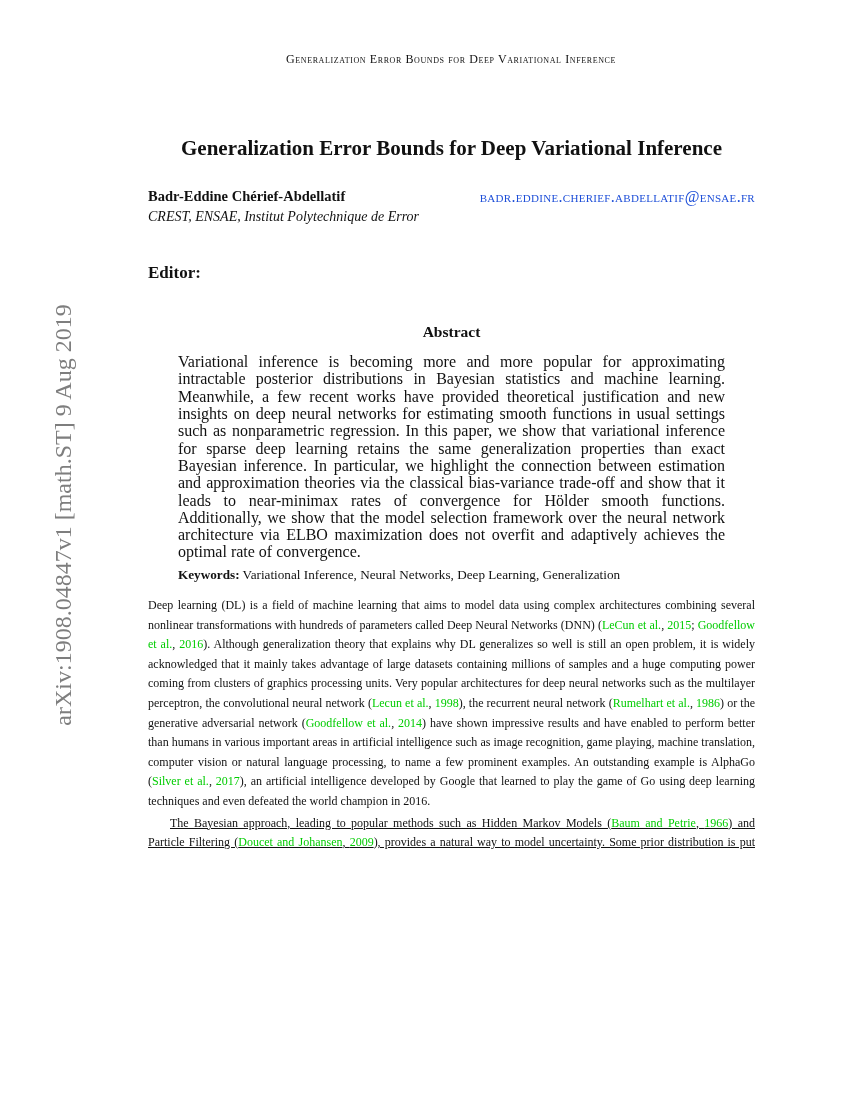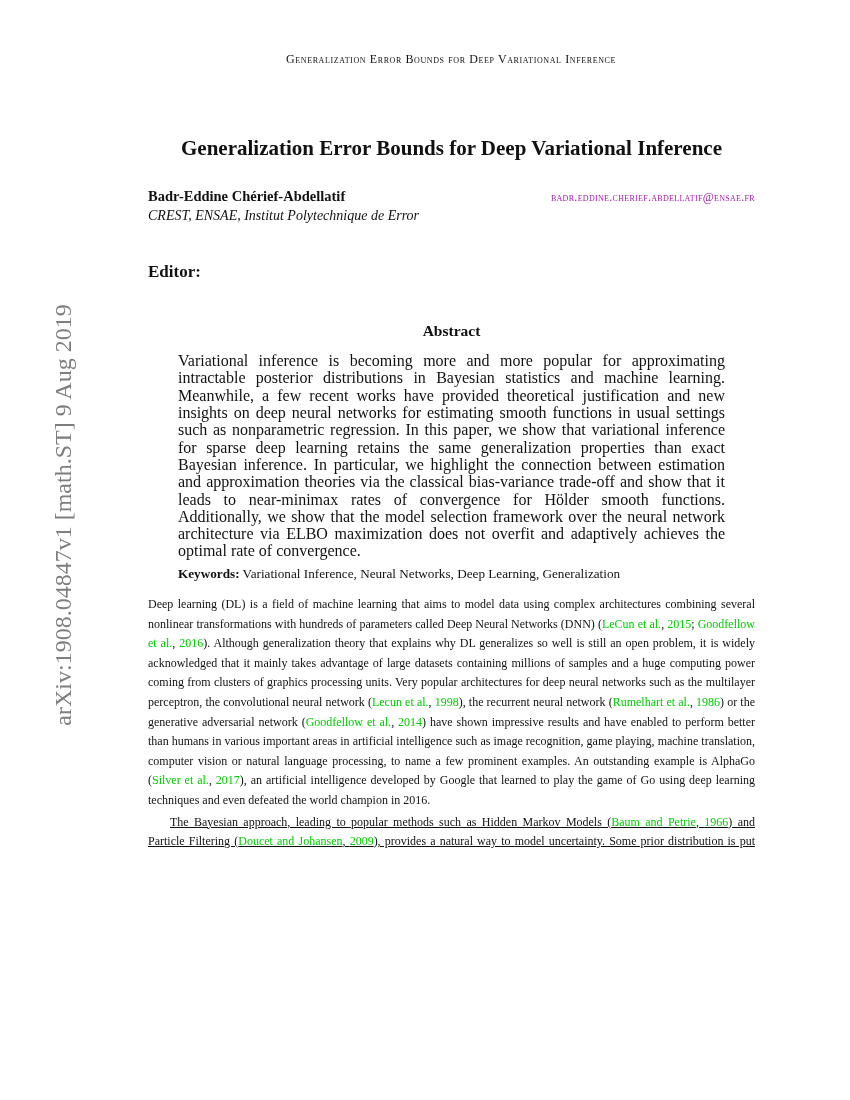--- a/index.html
+++ b/index.html
@@ -51,31 +51,31 @@
     margin-top: 136px;
     text-align: center;
     font-weight: bold;
     font-size: 21px;
     line-height: 1.2;
   }
   .author-row {
     margin-top: 27px;
     display: flex;
     justify-content: space-between;
-    align-items: flex-end;
+    align-items: flex-start;
   }
   .author-name {
     font-weight: bold;
     font-size: 14.5px;
   }
   .author-email {
     font-variant: small-caps;
-    font-size: 12px;
+    font-size: 16px;
     letter-spacing: 0.3px;
-    color: #a21caf;
+    color: #1d4ed8;
     text-decoration: none;
   }
   .affiliation {
     margin-top: 3px;
     font-style: italic;
     font-size: 14px;
   }
   .editor-line {
     margin-top: 38px;
     font-weight: bold;

